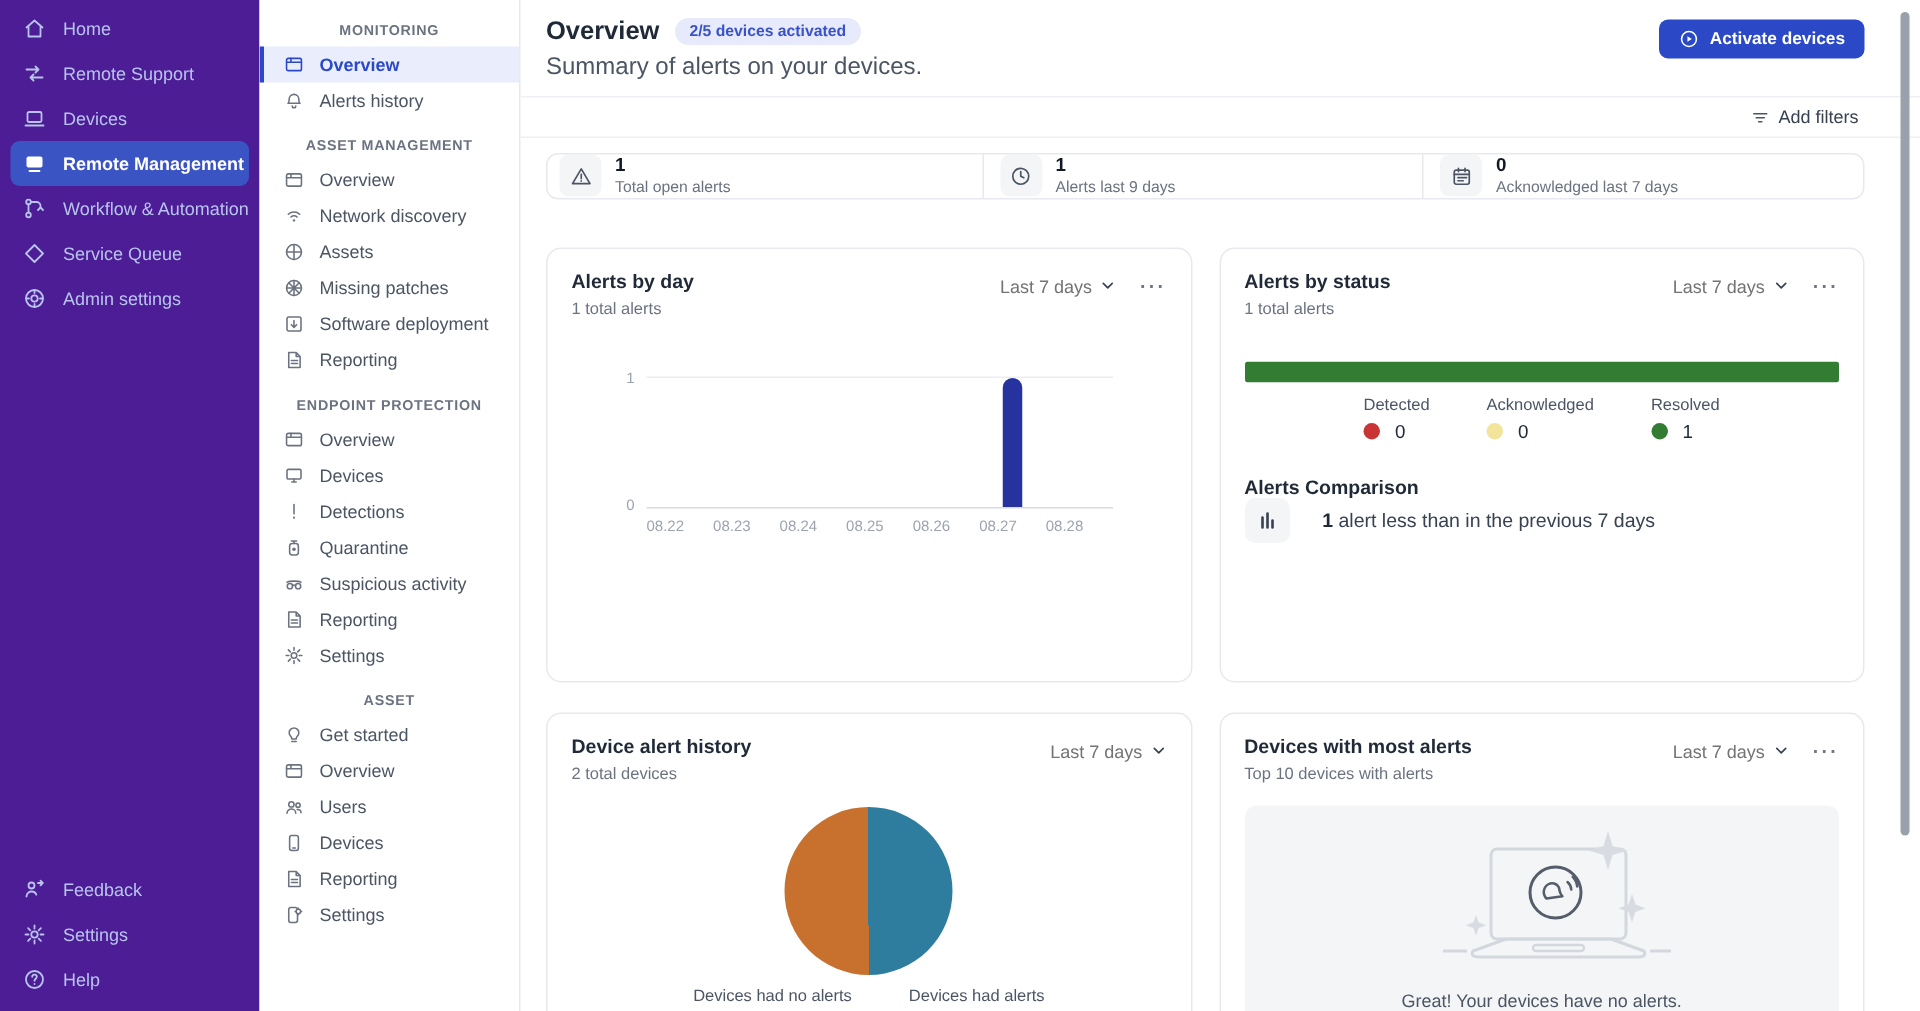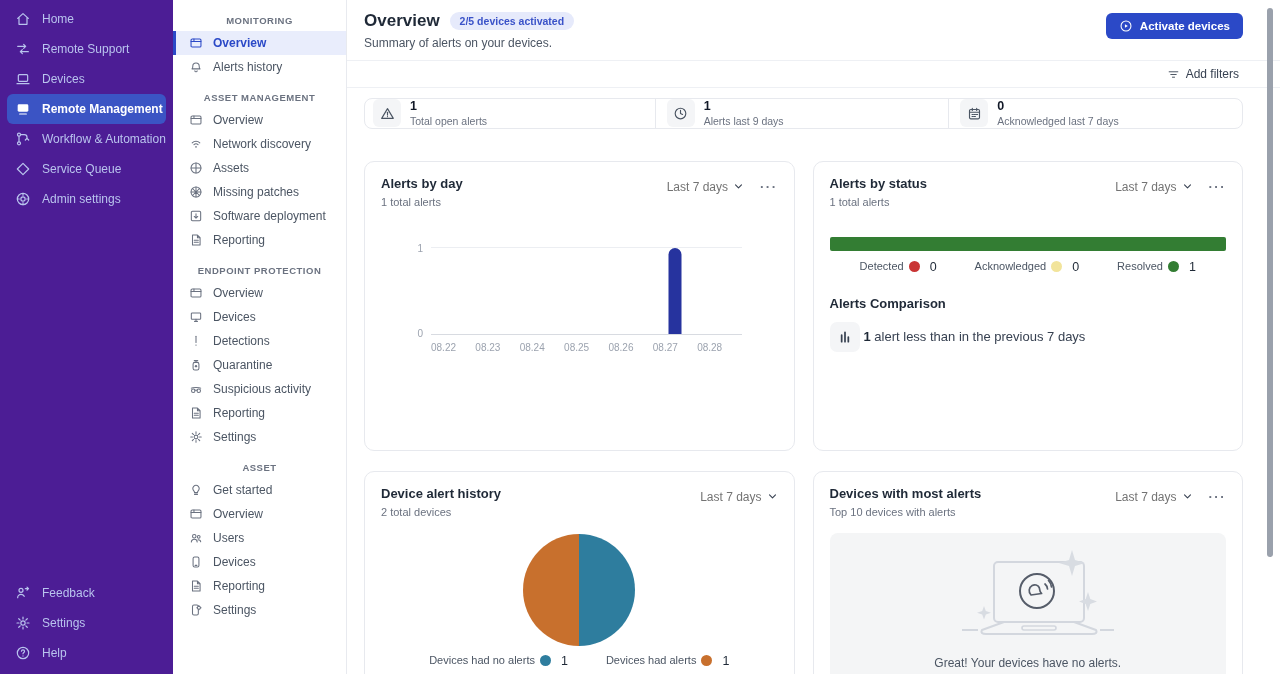--- a/index.html
+++ b/index.html
@@ -27,21 +27,21 @@
   .s2-item.active { background:#e9edfc; color:#2b49c7; font-weight:bold; }
   .s2-item.active .icn { color:#2b49c7; }
   .s2-item.active::before { content:""; position:absolute; left:0; top:0; bottom:0; width:3px; background:#2b49c7; }
 
   
   .main { flex:1; min-width:0; display:flex; flex-direction:column; position:relative; }
   .hdr { display:flex; align-items:flex-start; padding:11px 37px 0 17px; }
   .hdr-titlerow { display:flex; align-items:center; gap:10px; }
   .page-title { font-size:17px; font-weight:bold; color:#1f2937; }
   .badge { background:#e6eafb; color:#3a52c8; font-size:10.5px; font-weight:bold; padding:3px 10px; border-radius:10px; white-space:nowrap; }
-  .subtitle { font-size:12px; color:#4b5563; margin-top:5px; }
+  .subtitle { font-size:16px; color:#4b5563; margin-top:5px; }
   .activate-btn { margin-left:auto; margin-top:2px; background:#2b49c7; color:#fff; border:none; border-radius:6px; height:26px; padding:0 13px; font-size:11.5px; font-weight:bold; display:flex; align-items:center; gap:7px; cursor:pointer; font-family:inherit; white-space:nowrap; }
   .activate-btn .icn { width:14px; height:14px; }
   .divider { border-top:1px solid #eef0f4; margin-top:10px; }
   .filters-row { display:flex; justify-content:flex-end; align-items:center; padding:6px 41px 6px 17px; border-bottom:1px solid #eef0f4; }
   .add-filters { display:flex; align-items:center; gap:6px; font-size:12px; color:#374151; cursor:pointer; }
   .add-filters .icn { width:13px; height:13px; color:#4b5563; }
 
   .stats-card { margin:10px 37px 0 17px; height:43px; border:1px solid #e7e9ee; border-radius:8px; display:flex; align-items:stretch; }
   .stat-cell { flex:1; display:flex; align-items:center; gap:9px; padding-left:8px; }
   .stat-cell + .stat-cell { border-left:1px solid #e7e9ee; padding-left:11px; }
@@ -69,28 +69,28 @@
   .bar { position:absolute; bottom:0; left:50%; transform:translateX(-50%); width:13px; border-radius:7px 7px 0 0; }
   .ytick { position:absolute; right:calc(100% + 8px); font-size:10px; color:#9ca3af; }
   .ytick.top { top:-5px; } .ytick.bottom { bottom:-5px; }
   .xlabels { display:flex; margin-top:7px; }
   .xlabels div { flex:1; text-align:left; font-size:10px; color:#9ca3af; }
 
   
   .status-bar { margin-top:27px; height:14px; border-radius:2px; display:flex; overflow:hidden; background:#f3f4f6; }
   .status-bar div { height:100%; }
   .chart-legend { display:flex; justify-content:center; gap:38px; margin-top:9px; }
-  .legend-item { display:flex; flex-direction:row; gap:5px; }
+  .legend-item { display:flex; flex-direction:column; gap:5px; }
   .legend-label { font-size:11px; color:#4b5563; }
   .legend-valrow { display:flex; align-items:center; gap:10px; }
   .legend-dot { width:11px; height:11px; border-radius:50%; }
   .legend-value { font-size:12.5px; color:#1f2937; }
   .comparison { margin-top:22px; }
   .comparison-title { font-size:13px; font-weight:bold; color:#1f2937; }
-  .comparison-row { display:flex; align-items:center; gap:4px; margin-top:11px; }
+  .comparison-row { display:flex; align-items:center; gap:22px; }
   .comparison-iconbox { width:30px; height:30px; border-radius:7px; background:#f4f5f7; display:flex; align-items:center; justify-content:center; color:#374151; }
   .comparison-iconbox .icn { width:16px; height:16px; }
   .comparison-text { font-size:13px; color:#374151; }
   .comparison-text b { color:#1f2937; }
 
   
   .pie { width:112px; height:112px; border-radius:50%; margin:14px auto 0; }
   .pie-legend { margin-top:8px; }
 
   

